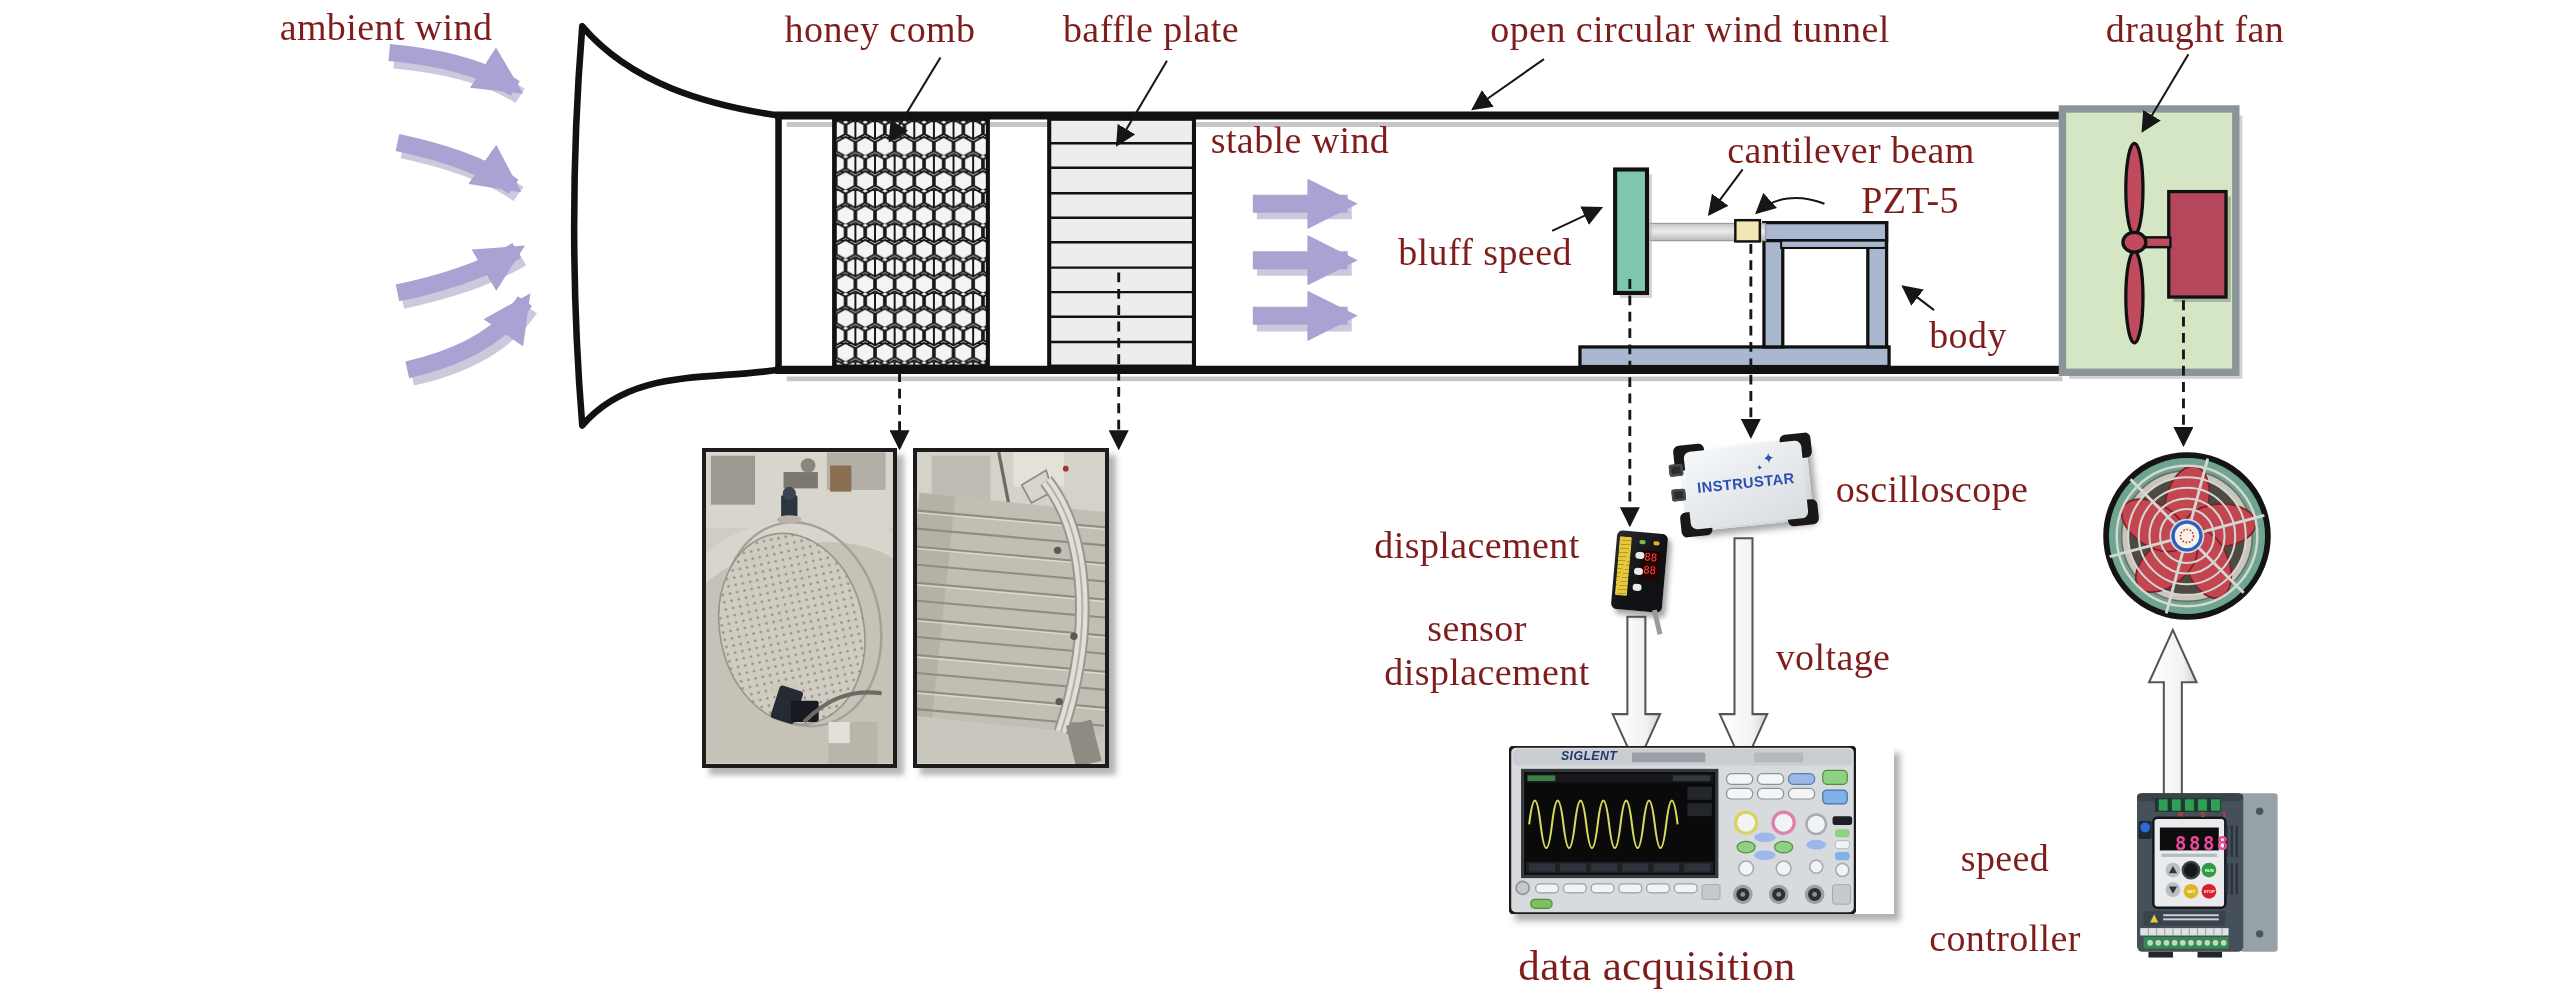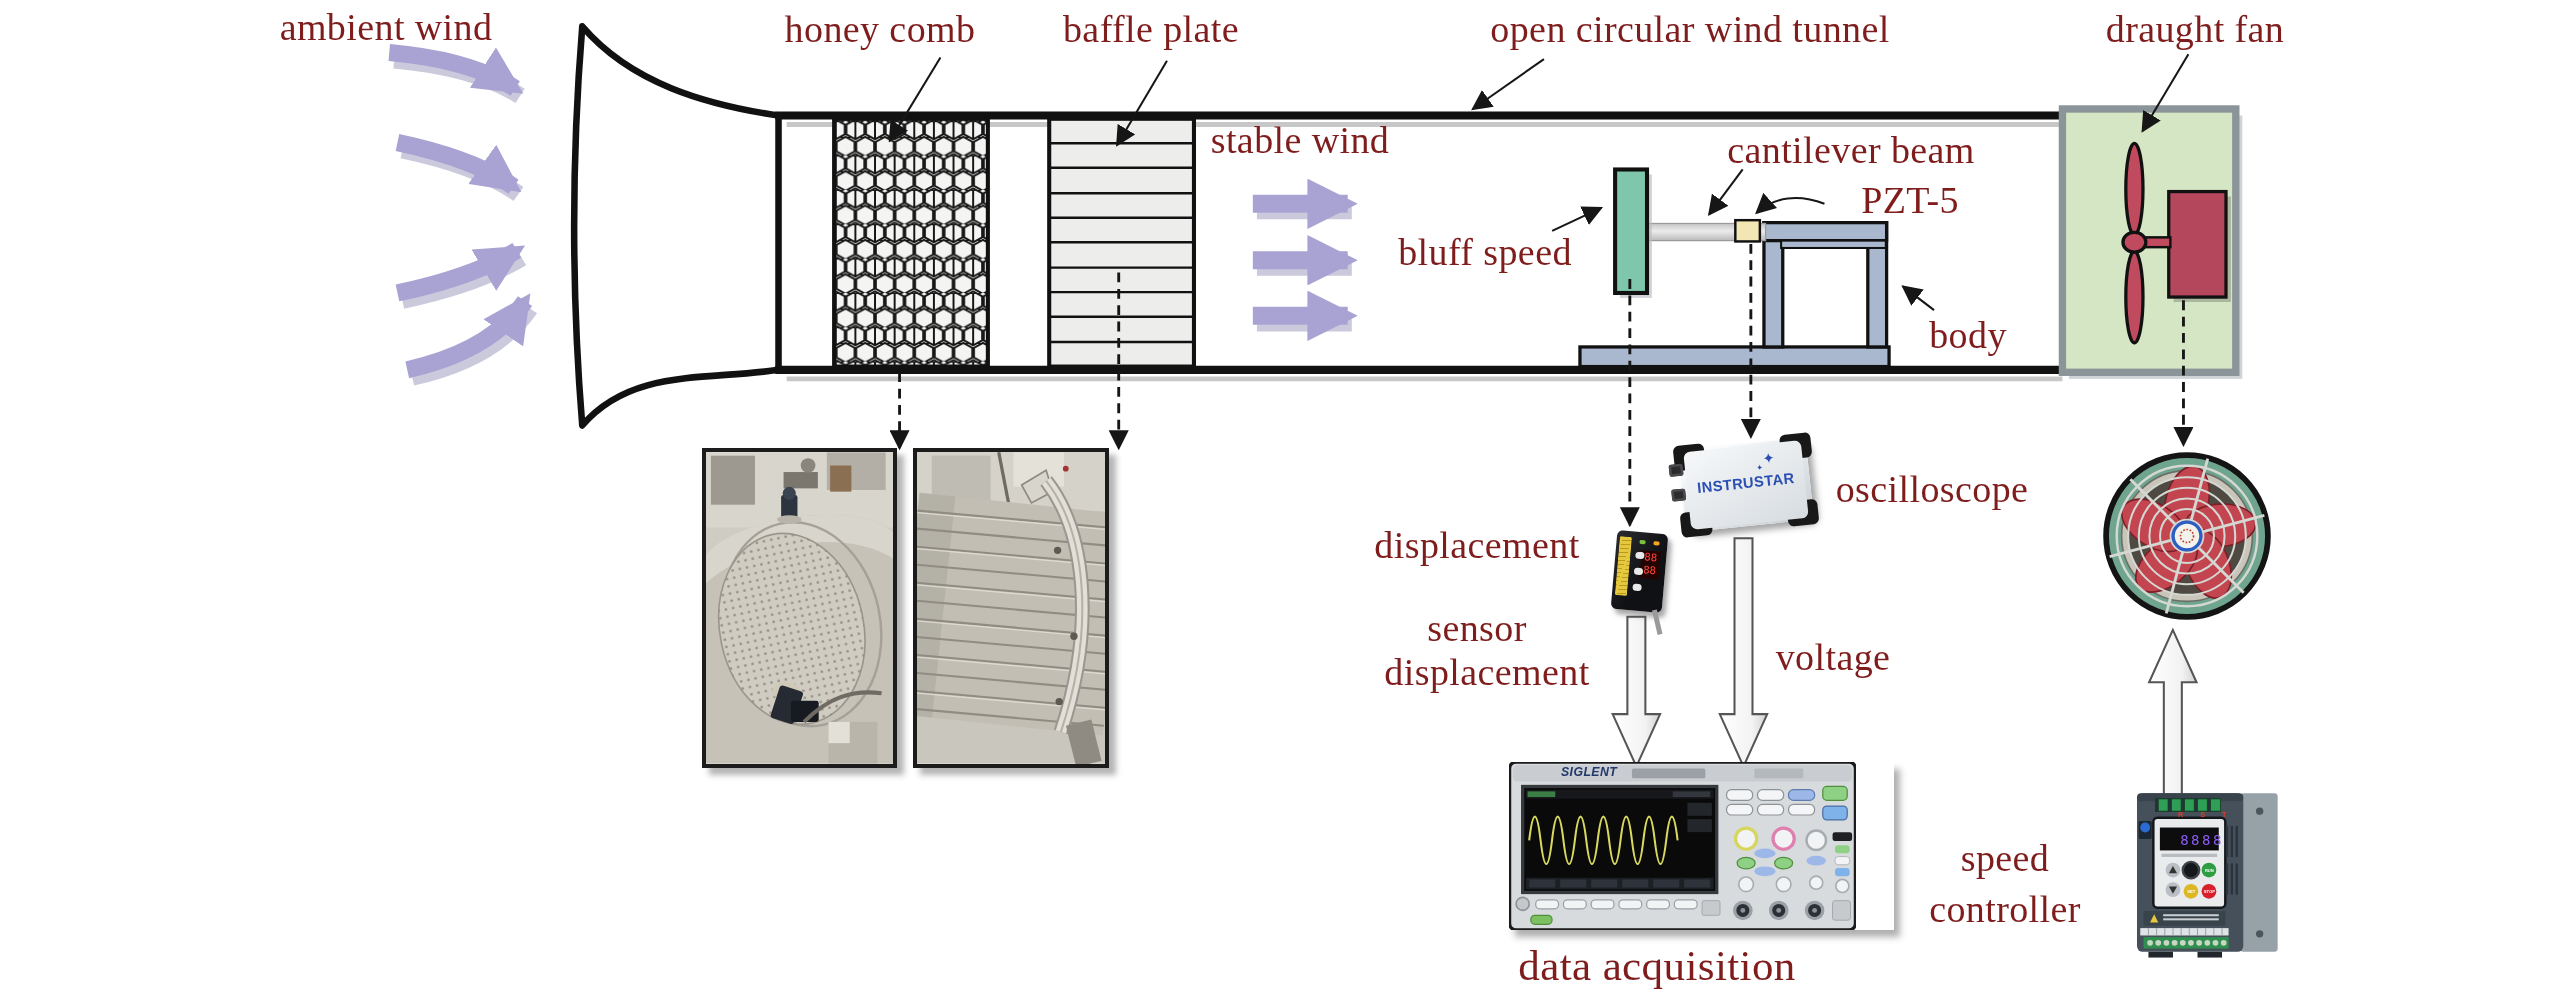--- a/index.html
+++ b/index.html
@@ -26,26 +26,26 @@
   .dsensor .ylabel{position:absolute;left:2.5px;top:5.7px;width:12.3px;height:59px;background:#e6c83e;border-radius:1.6px;
     background-image:repeating-linear-gradient(#e6c83e 0 3.3px,#b69a22 3.3px 4.1px);}
   .dsensor .disp7{position:absolute;right:5.7px;top:18px;width:19.6px;height:28px;background:#230402;
     color:#ff4438;font-family:"DejaVu Sans Mono",monospace;font-size:10.6px;line-height:13px;text-align:center;}
   .dsensor .led1,.dsensor .led2{position:absolute;width:5.7px;height:4.1px;border-radius:1.6px;}
   .dsensor .led1{left:23px;top:8.2px;background:#7ac142;}
   .dsensor .led2{right:8.2px;top:8.2px;background:#f5a623;}
   .dsensor .btn{position:absolute;left:19.6px;width:9.8px;height:7.4px;background:#e9e9e9;border-radius:4.1px;}
   .dsensor .cable{position:absolute;right:1.6px;bottom:-21px;width:4.9px;height:24.5px;background:#9a9a9a;transform:rotate(-18deg);}
   
-  .siglent{left:1509px;top:762px;width:385px;height:168px;box-shadow:5.7px 6.5px 6.5px rgba(80,80,80,.45);}
+  .siglent{left:1509px;top:746px;width:385px;height:168px;box-shadow:5.7px 6.5px 6.5px rgba(80,80,80,.45);}
   .sig-brand{position:absolute;left:52px;top:3.3px;font-family:"Liberation Sans",sans-serif;
     font-weight:bold;font-style:italic;font-size:12.3px;color:#21386b;letter-spacing:0.4px;}
   .vfd{left:2132px;top:785px;width:149px;height:175px;}
-  .vfd-display{position:absolute;left:43px;top:47px;width:54px;text-align:center;color:#8b5cf6;
-    font-family:"DejaVu Sans Mono",monospace;font-size:14px;font-weight:normal;letter-spacing:2.5px;}
+  .vfd-display{position:absolute;left:43px;top:47px;width:54px;text-align:center;color:#ec4899;
+    font-family:"DejaVu Sans Mono",monospace;font-size:19px;font-weight:bold;letter-spacing:2.5px;}
   .vfd-rst{position:absolute;left:46px;top:24.5px;color:#e03a2e;font-family:"Liberation Sans",sans-serif;
     font-size:7.4px;font-weight:bold;letter-spacing:7.4px;}
   .vfd-btn{position:absolute;color:#fff;font-family:"Liberation Sans",sans-serif;font-size:4.1px;
     font-weight:bold;text-align:center;width:14.7px;}
   .fanphoto{left:2102px;top:451px;width:170px;height:170px;}
 </style>
 </head>
 <body>
 
 <div class="stage">
@@ -502,16 +502,16 @@
   <div class="lbl" style="left:1851px;top:150px;">cantilever beam</div>
   <div class="lbl" style="left:1878px;top:200px;margin-left:32px;">PZT-5</div>
   <div class="lbl" style="left:1968px;top:335px;">body</div>
   <div class="lbl" style="left:1932px;top:489px;">oscilloscope</div>
   <div class="lbl" style="left:1477px;top:545px;">displacement</div>
   <div class="lbl" style="left:1477px;top:628px;">sensor</div>
   <div class="lbl" style="left:1487px;top:672px;">displacement</div>
   <div class="lbl" style="left:1833px;top:657px;">voltage</div>
   <div class="lbl big" style="left:1657px;top:965px;">data acquisition</div>
   <div class="lbl" style="left:2005px;top:858px;">speed</div>
-  <div class="lbl" style="left:2005px;top:909px;text-align:right;">controller</div>
+  <div class="lbl" style="left:2005px;top:938px;text-align:right;">controller</div>
 
 </div>
 
 
 </body></html>

